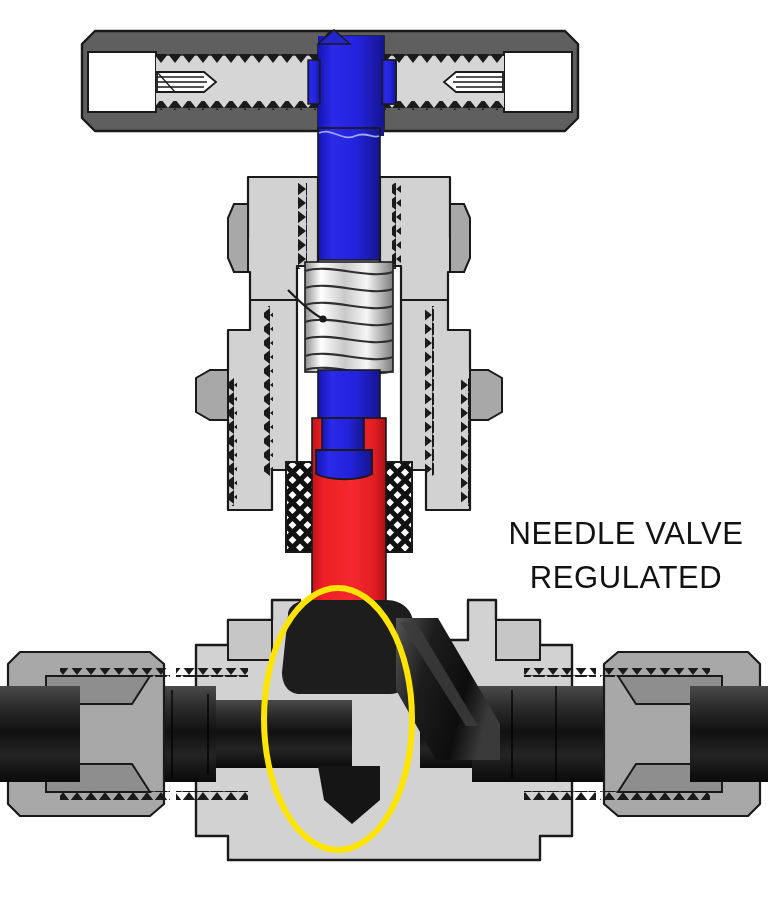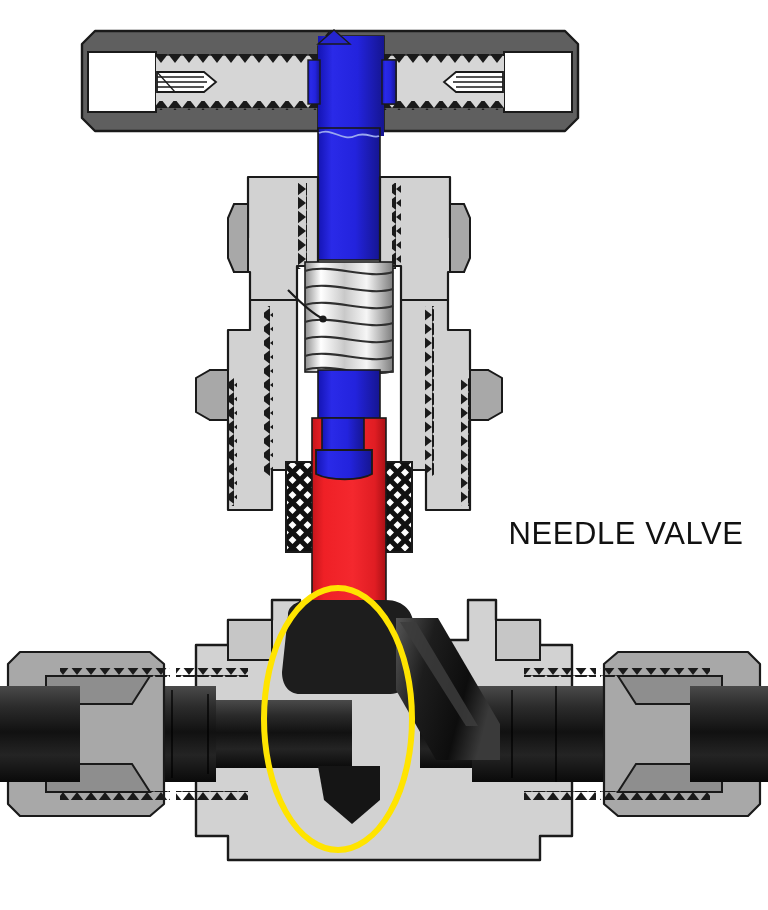--- a/index.html
+++ b/index.html
@@ -276,15 +276,16 @@
       <rect x="0" y="686" width="80" height="96" fill="url(#gPipeV)" stroke="none"></rect>
       <rect x="690" y="686" width="78" height="96" fill="url(#gPipeV)" stroke="none"></rect>
     </g>
 
     <ellipse cx="338" cy="719" rx="74" ry="131" fill="none" stroke="#ffe400" stroke-width="6"></ellipse>
 
   </svg>
 
   <div class="label-block">
     <span class="label-line">NEEDLE VALVE</span>
+    <span class="label-line">REGULATED</span>
   </div>
 
 </div>
 
 </body></html>

